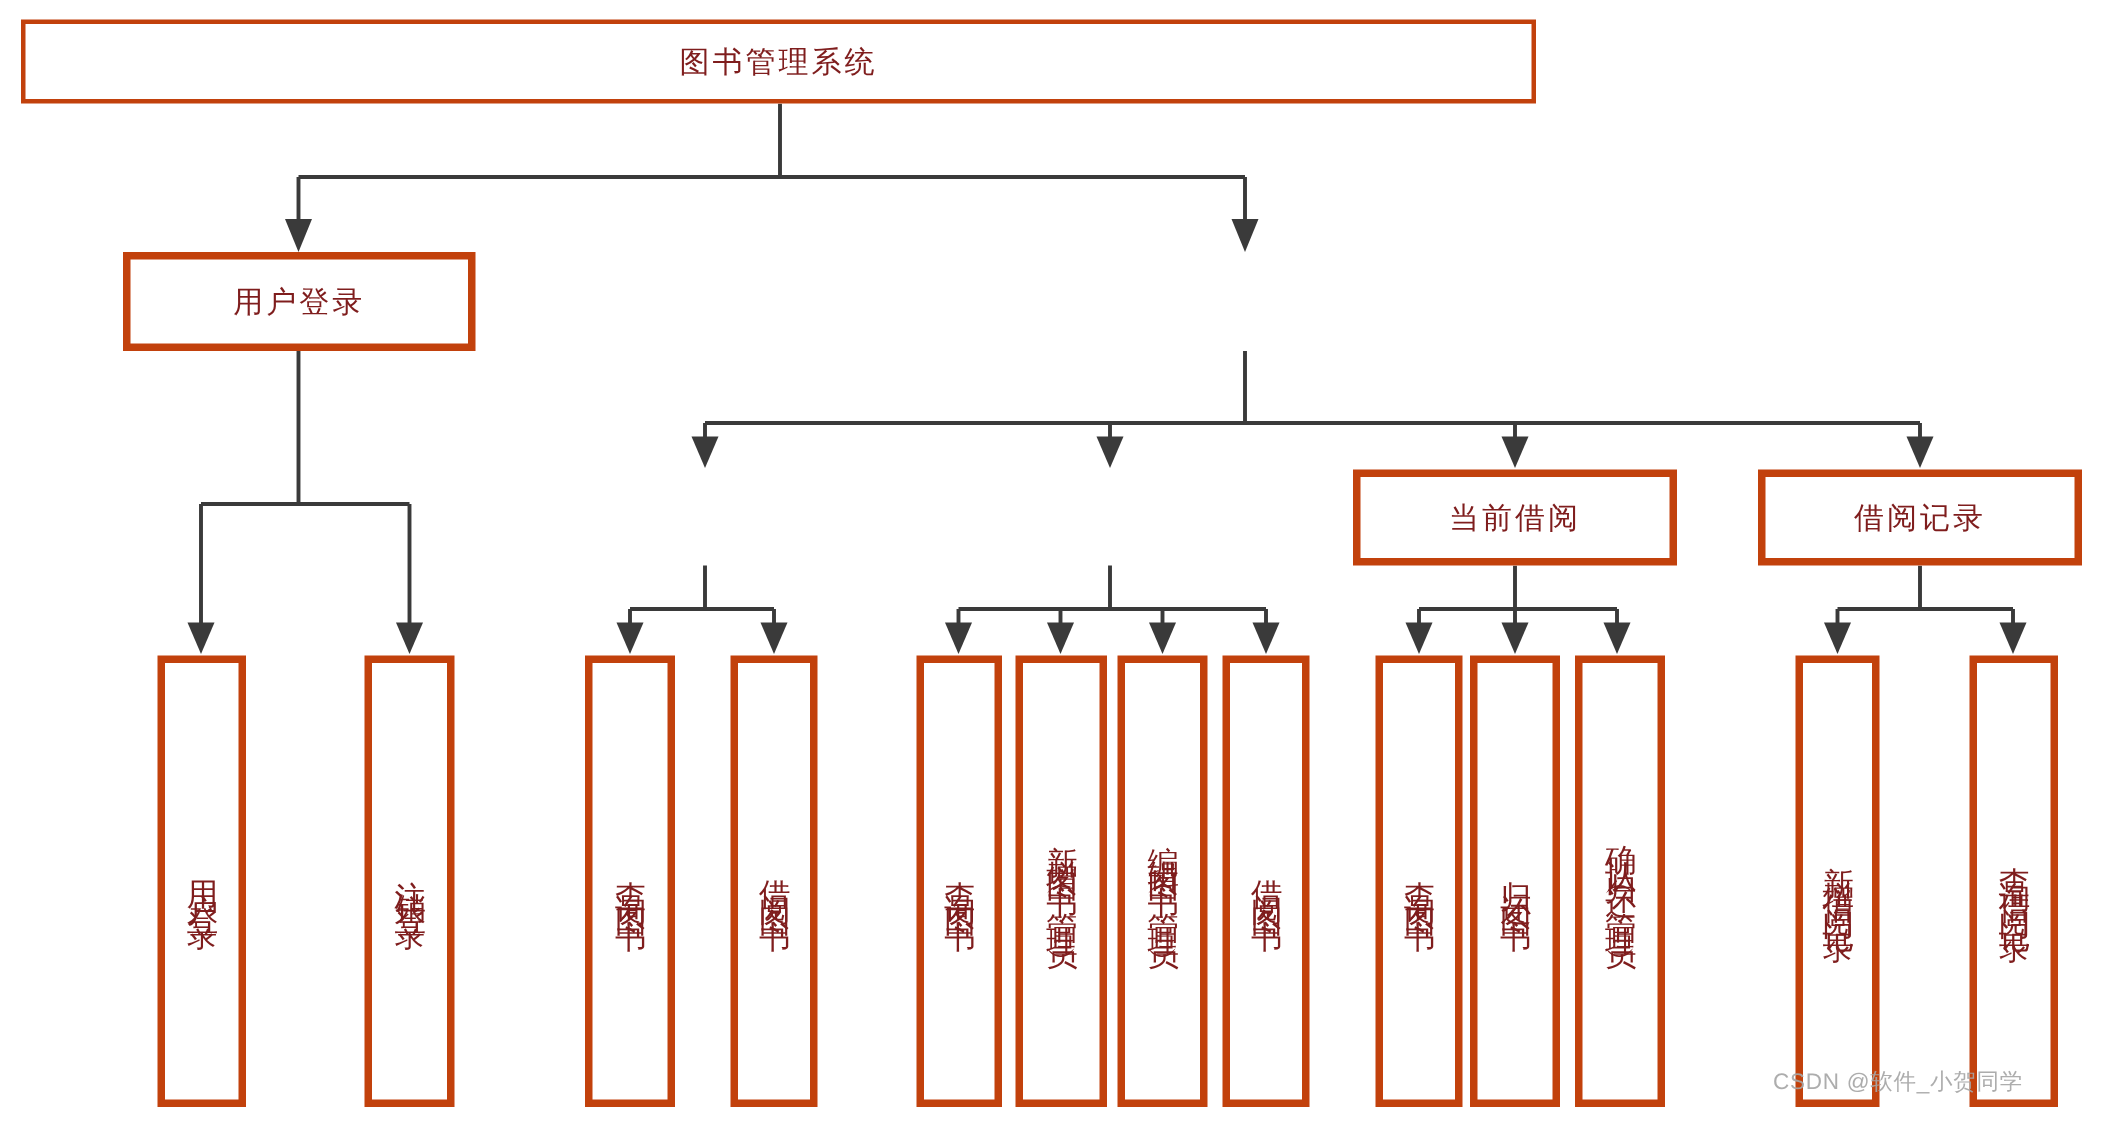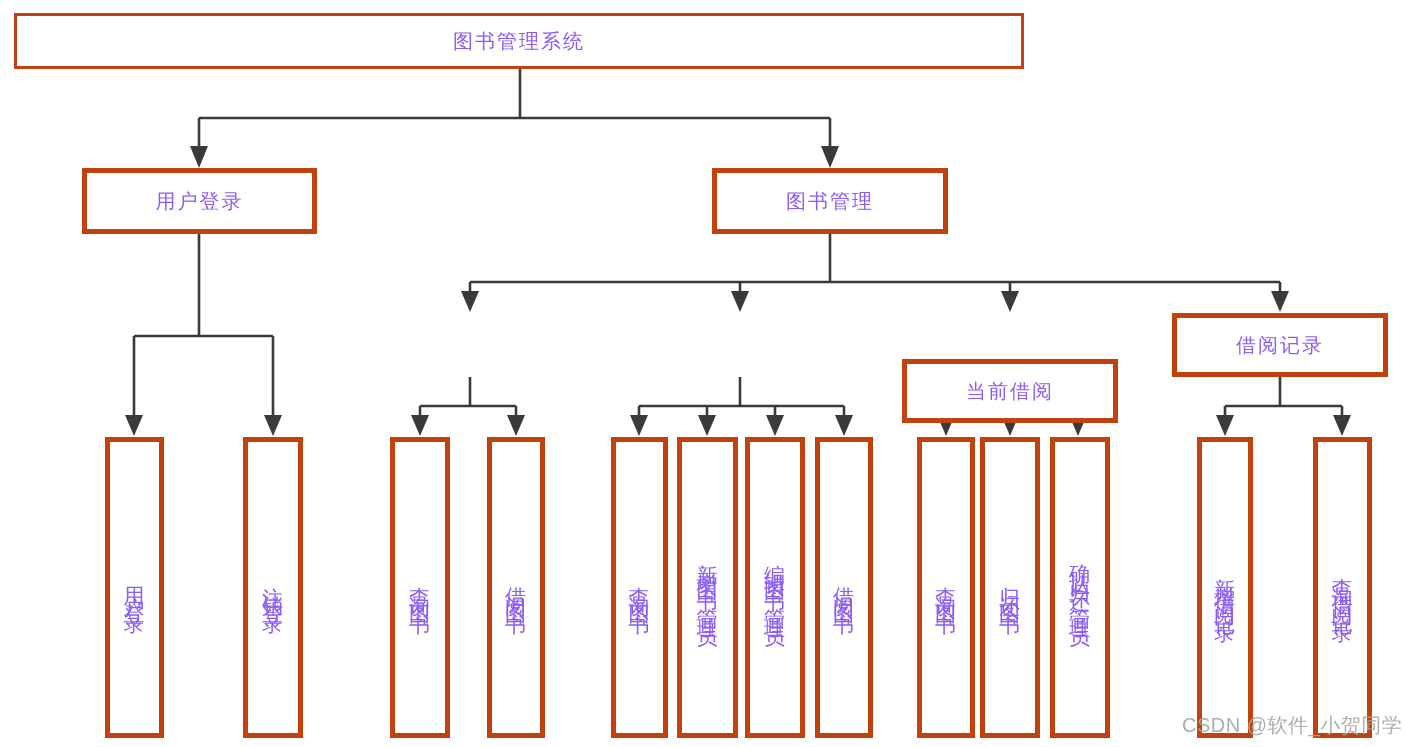--- a/index.html
+++ b/index.html
@@ -9,41 +9,41 @@
     background:#ffffff;
     font-family:"Liberation Sans", sans-serif;
     overflow:hidden;
   }
   .wires{position:absolute;left:0;top:0;width:1405px;height:747px;}
   .box{
     position:absolute;
     box-sizing:border-box;
     border:5px solid #c2410c;
     background:#ffffff;
-    color:#8b5cf6;
+    color:#7f1d1d;
     display:flex;align-items:center;justify-content:center;
     text-align:center;
   }
   .hbox{
     font-size:20px;
     letter-spacing:2px;
   }
   .root{border-width:3px;}
   .vbox{
     top:437px;height:301px;
     writing-mode:vertical-rl;
     text-orientation:mixed;
     font-size:21px;
     letter-spacing:9px;
     line-height:1;
   }
   .watermark{
     position:absolute;
     left:1182px;top:712px;
-    font-size:20px;
+    font-size:15px;
     letter-spacing:0.5px;
     color:rgba(166,166,166,0.92);
     white-space:nowrap;
     z-index:5;
   }
 </style>
 </head>
 <body>
 
 <div class="stage">
@@ -77,23 +77,22 @@
       <polygon points="1001,415 1019,415 1010,436"></polygon>
       <polygon points="1069,415 1087,415 1078,436"></polygon>
       <polygon points="1216,415 1234,415 1225,436"></polygon>
       <polygon points="1333,415 1351,415 1342,436"></polygon>
     </g>
   </svg>
 
   <div class="box hbox root" style="left:14px;top:13px;width:1010px;height:56px;">图书管理系统</div>
 
   <div class="box hbox" style="left:82px;top:168px;width:235px;height:66px;">用户登录</div>
-  <div class="box hbox" style="left:712px;top:168px;width:236px;height:66px;">图书管理</div>
 
-  <div class="box hbox" style="left:902px;top:313px;width:216px;height:64px;margin-top:46px;">当前借阅</div>
+  <div class="box hbox" style="left:902px;top:313px;width:216px;height:64px;">当前借阅</div>
   <div class="box hbox" style="left:1172px;top:313px;width:216px;height:64px;">借阅记录</div>
 
   <div class="box vbox" style="left:105px;width:59px;">用户登录</div>
   <div class="box vbox" style="left:243px;width:60px;">注销登录</div>
 
   <div class="box vbox" style="left:390px;width:60px;">查询图书</div>
   <div class="box vbox" style="left:487px;width:58px;">借阅图书</div>
 
   <div class="box vbox" style="left:611px;width:57px;">查询图书</div>
   <div class="box vbox" style="left:677px;width:61px;">新增图书（管理员）</div>

